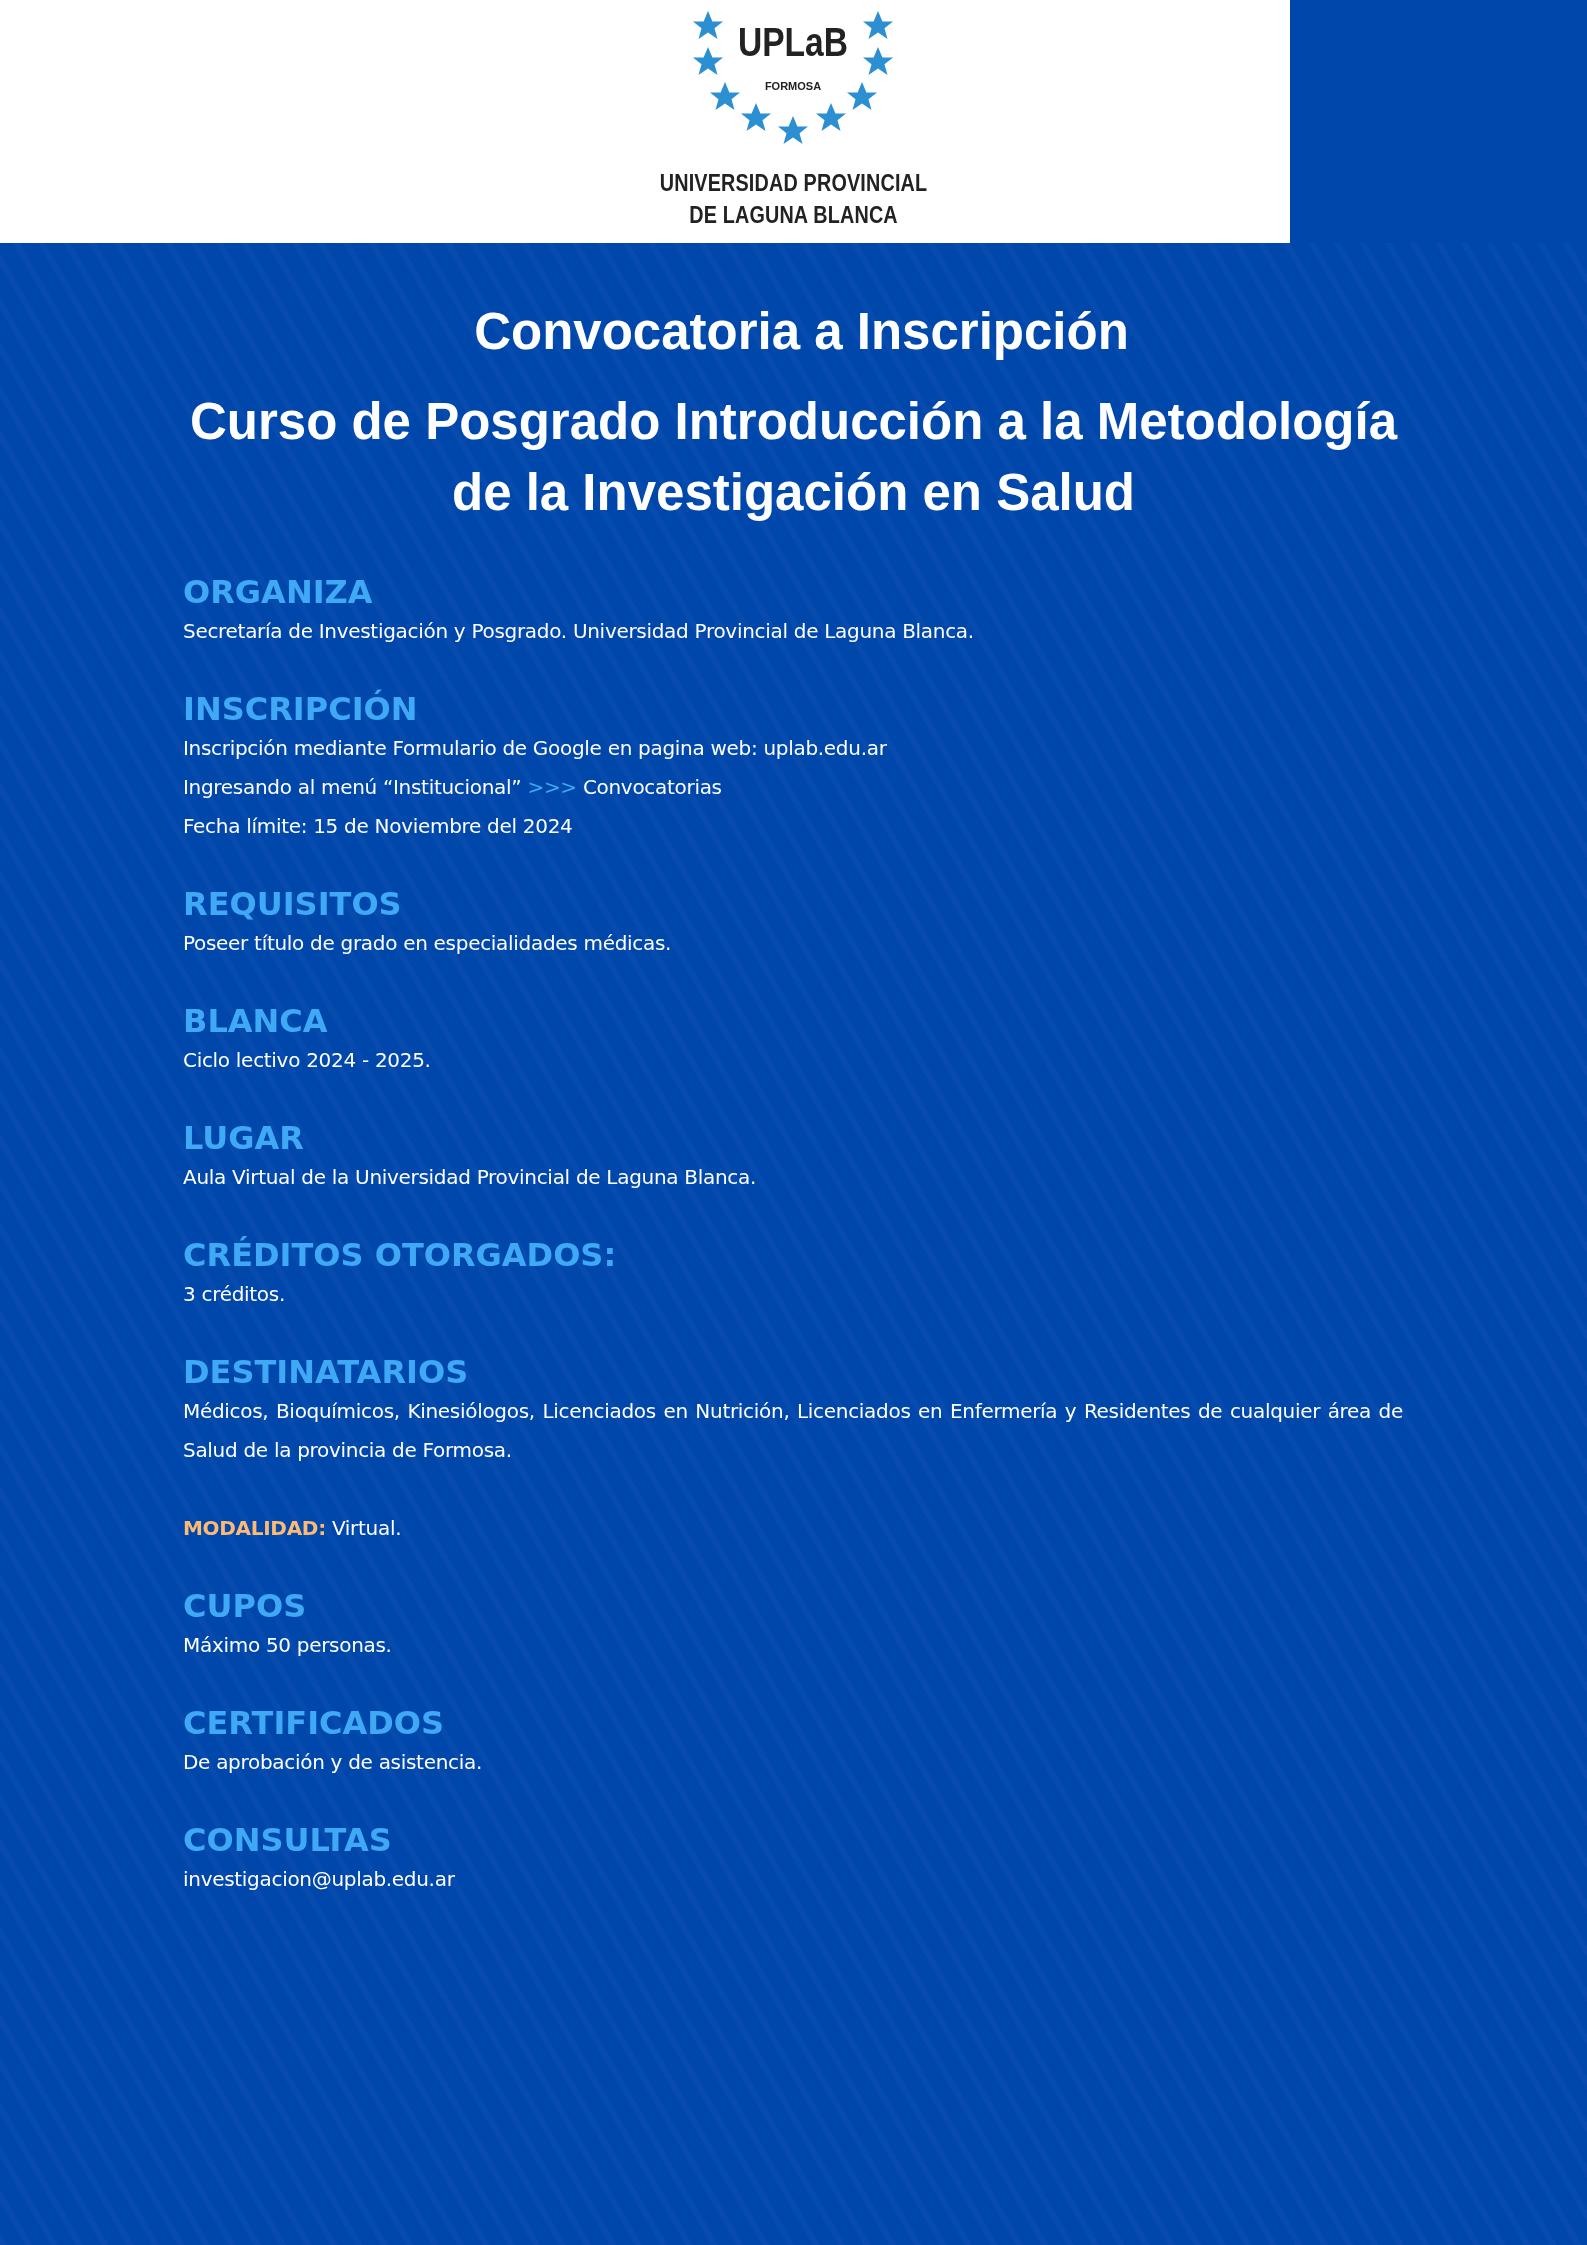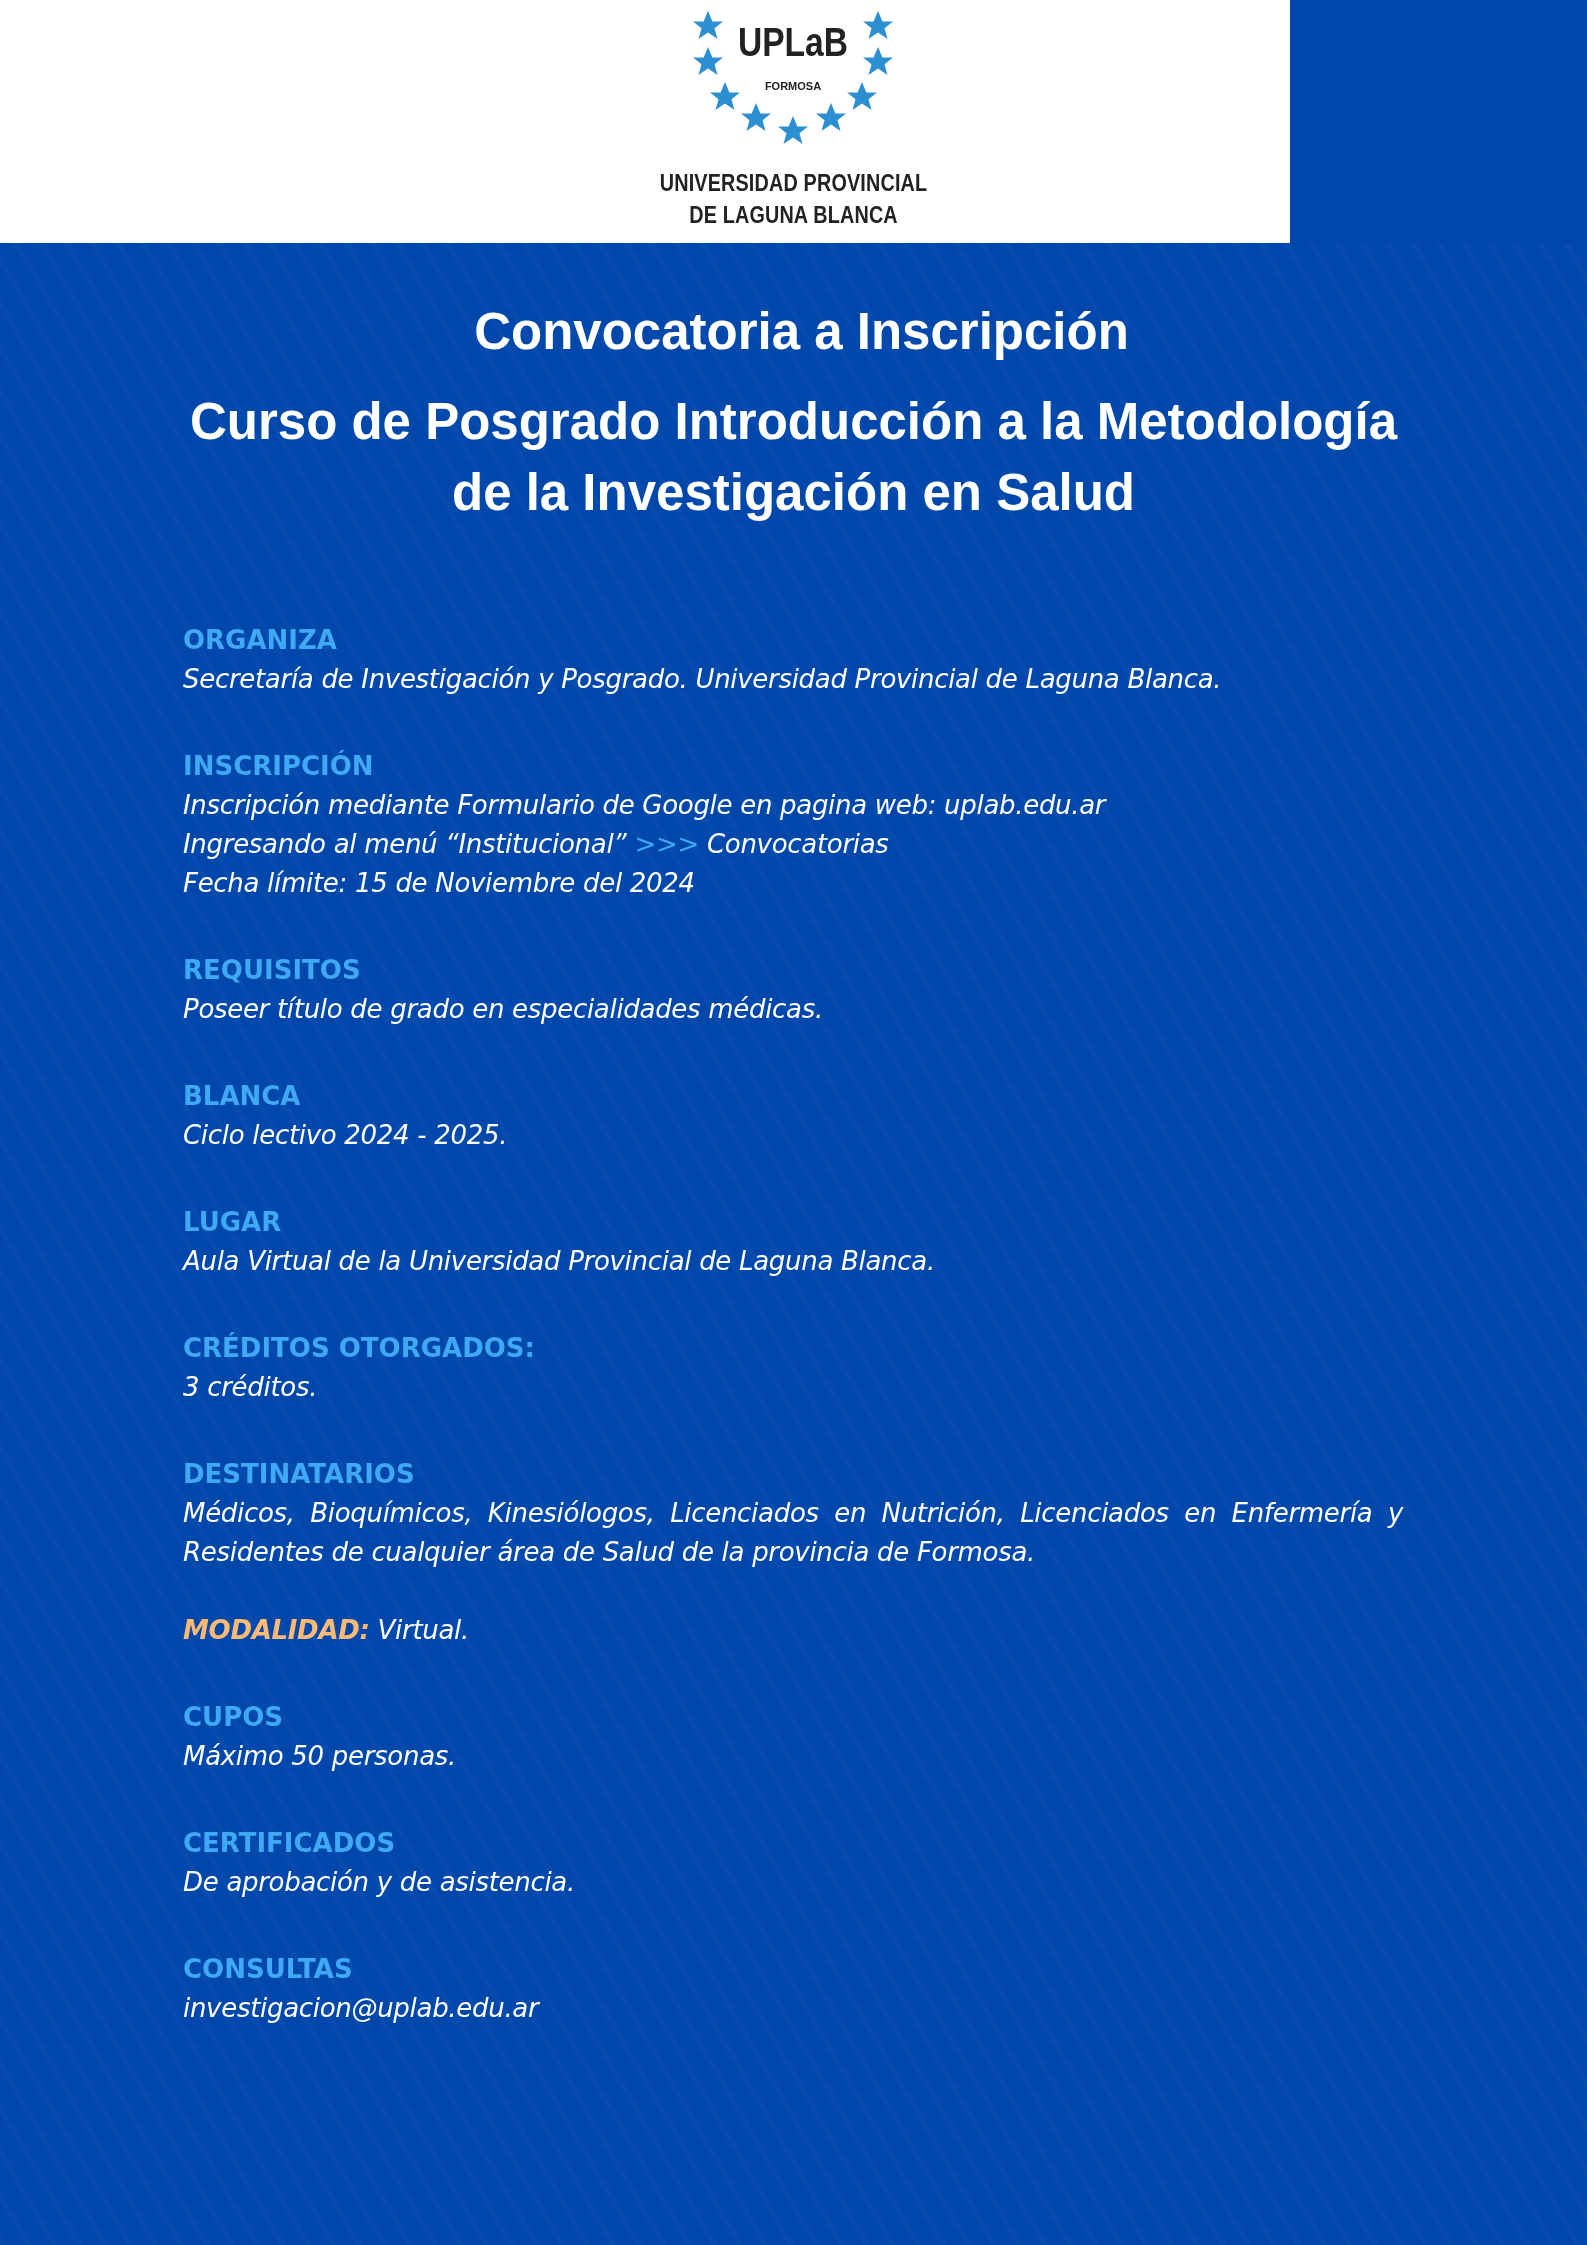--- a/index.html
+++ b/index.html
@@ -9,22 +9,22 @@
   .uni { position:absolute; left:0; width:1587px; text-align:center; font-family:"Liberation Sans", sans-serif; font-weight:bold; color:#222; font-size:23px; letter-spacing:0.2px; transform:scaleX(0.86); }
   .uni1 { top:170px; } .uni2 { top:202px; }
   .main { position:absolute; left:0; top:243px; width:1587px; height:2002px;
     background:
       repeating-linear-gradient(60deg, rgba(255,255,255,0.025) 0 6px, rgba(255,255,255,0) 6px 22px),
       #0047ab; }
   .title { position:absolute; left:0; width:1587px; text-align:center; color:#ffffff; font-weight:bold; font-size:51px; font-family:"Liberation Sans", sans-serif; }
   .t1 { top:302px;margin-left:8px; } .t2 { top:392px; } .t3 { top:463px; }
   .content { position:absolute; left:183px; top:573px; width:1220px; font-family:"DejaVu Sans", sans-serif; }
   .sec { margin-bottom:39px; }
-  .lbl { color:#3fa9f5; font-weight:bold; font-size:26px; line-height:39px; display:block;margin-top:48px; }
-  .line { color:#ffffff; font-size:26px; line-height:39px; display:block; letter-spacing:-0.3px;font-style:italic; }
+  .lbl { color:#3fa9f5; font-weight:bold; font-size:32px; line-height:39px; display:block; }
+  .line { color:#ffffff; font-size:20px; line-height:39px; display:block; letter-spacing:-0.3px; }
   .inline-lbl { color:#fdba74; font-weight:bold; }
   .arrow { color:#3fa9f5; }
   .just { text-align:justify; text-align-last:left; }
 </style>
 </head>
 <body>
 
 <div class="header">
   <svg class="logo" viewBox="0 0 210 140">
     <defs>

